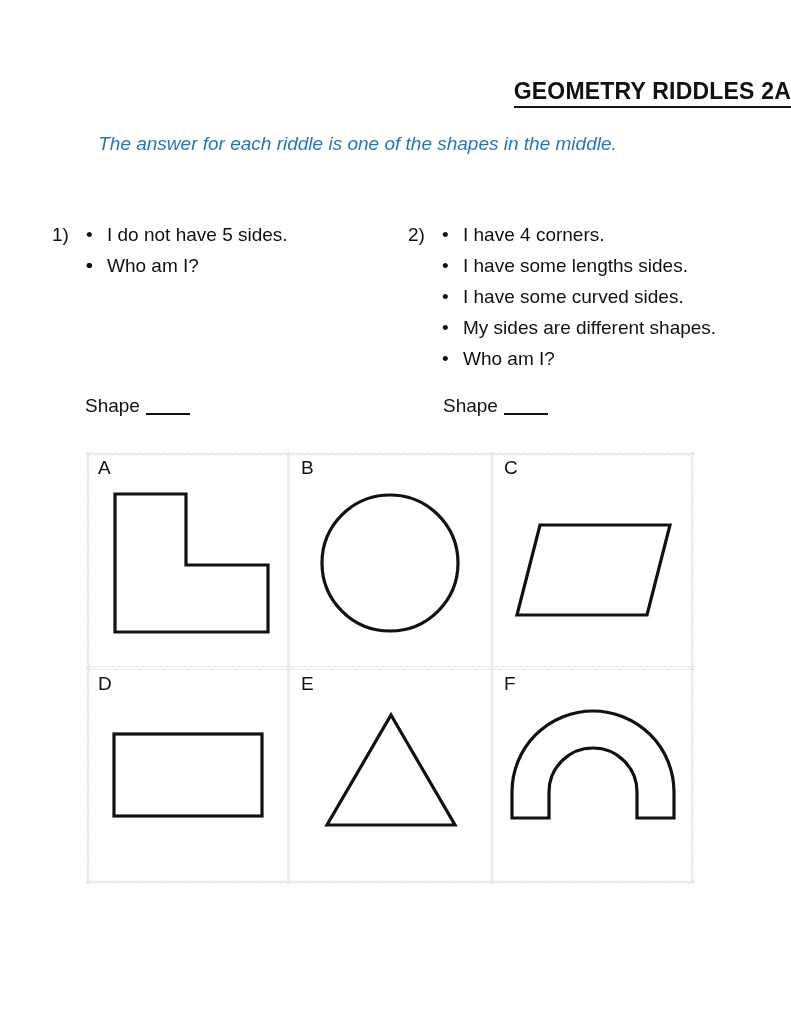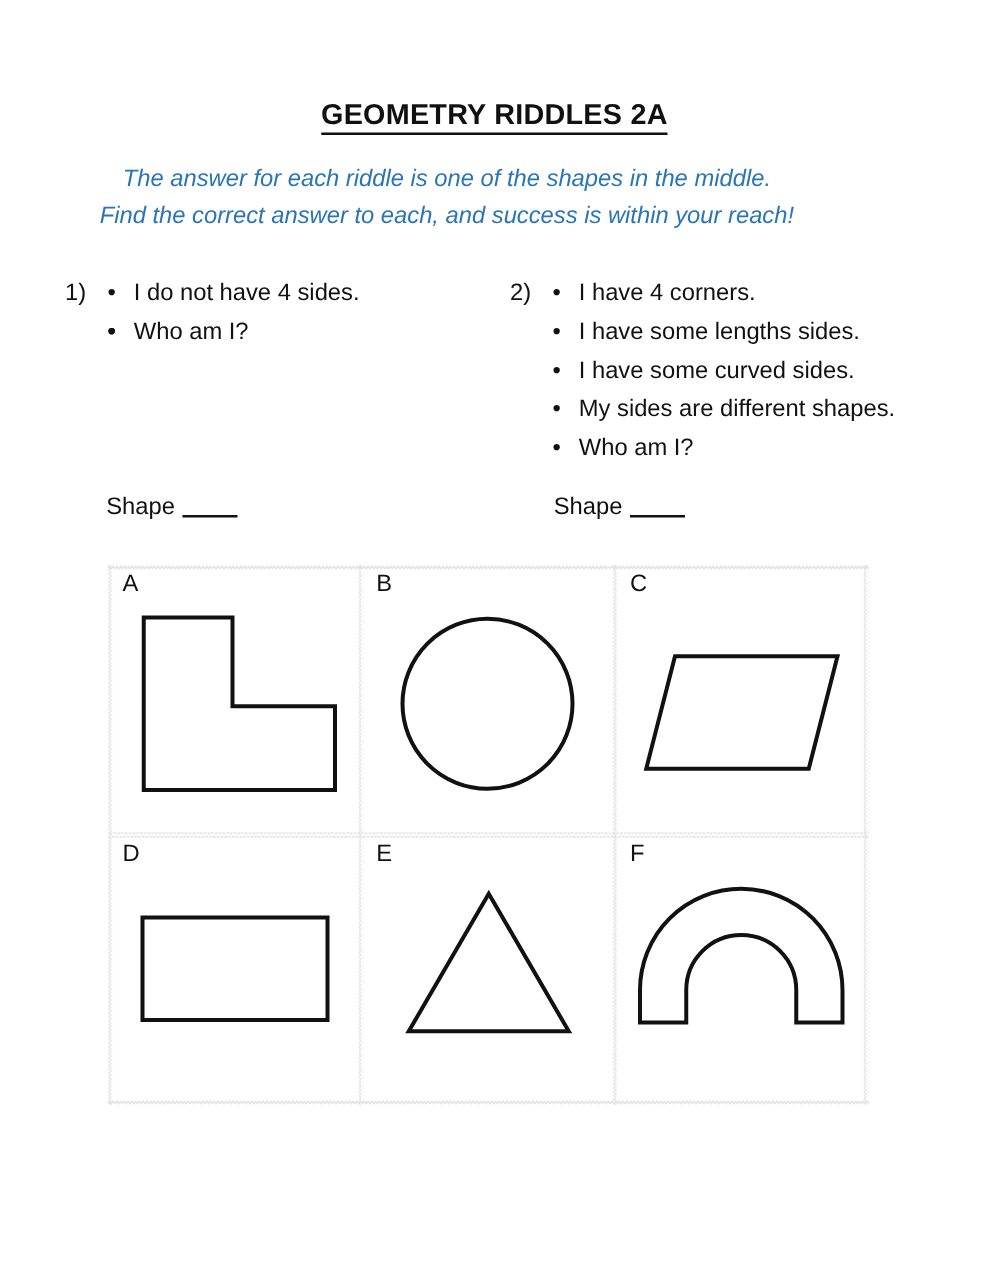--- a/index.html
+++ b/index.html
@@ -15,21 +15,21 @@
     color: #000000;
     overflow: hidden;
   }
 
   
   .title-wrap {
     position: absolute;
     top: 78px;
     left: 0;
     width: 791px;
-    text-align: center;
+    text-align: right;
   }
   .title {
     display: inline-block;
     font-size: 23px;
     font-weight: 600;
     letter-spacing: 0.2px;
     color: #111111;
     border-bottom: 2px solid #111111;
     padding-bottom: 2px;
     line-height: 1.15;
@@ -146,29 +146,28 @@
 </style>
 </head>
 <body>
 
 <div class="title-wrap">
   <span class="title">GEOMETRY RIDDLES 2A</span>
 </div>
 
 <div class="subtitle-wrap">
   <div class="subtitle-line">The answer for each riddle is one of the shapes in the middle.</div>
-  <div class="subtitle-line">Find the correct answer to each, and success is within your reach!</div>
 </div>
 
 <div class="riddle riddle-1">
   <div class="riddle-num">1)</div>
   <ul class="riddle-list">
     <li class="riddle-item">
       <span class="bullet">•</span>
-      <span>I do not have 4 sides.</span>
+      <span>I do not have 5 sides.</span>
     </li>
     <li class="riddle-item">
       <span class="bullet">•</span>
     </li>
     <li class="riddle-item">
       <span class="bullet">•</span>
     </li>
     <li class="riddle-item">
       <span class="bullet">•</span>
       <span>Who am I?</span>

